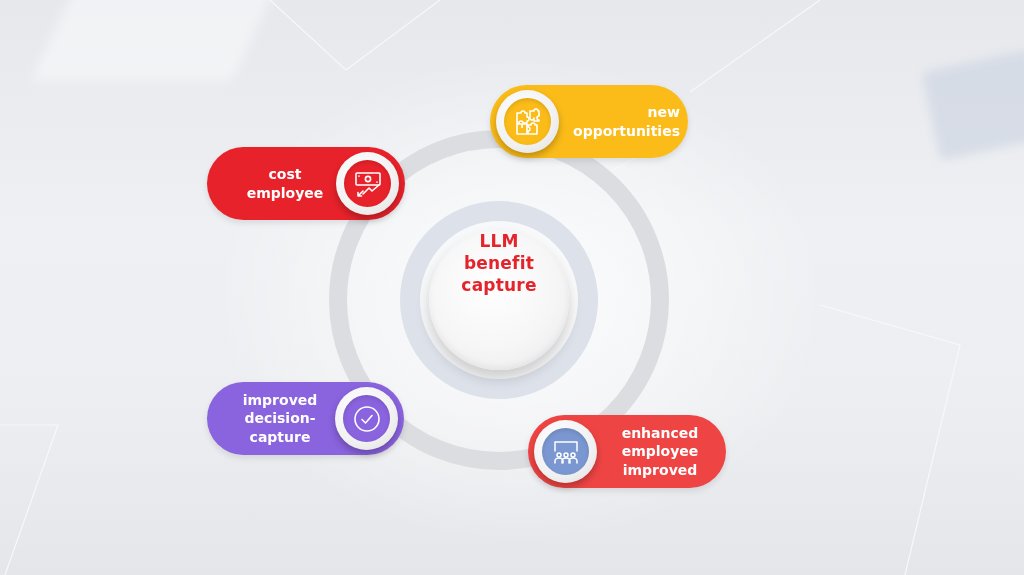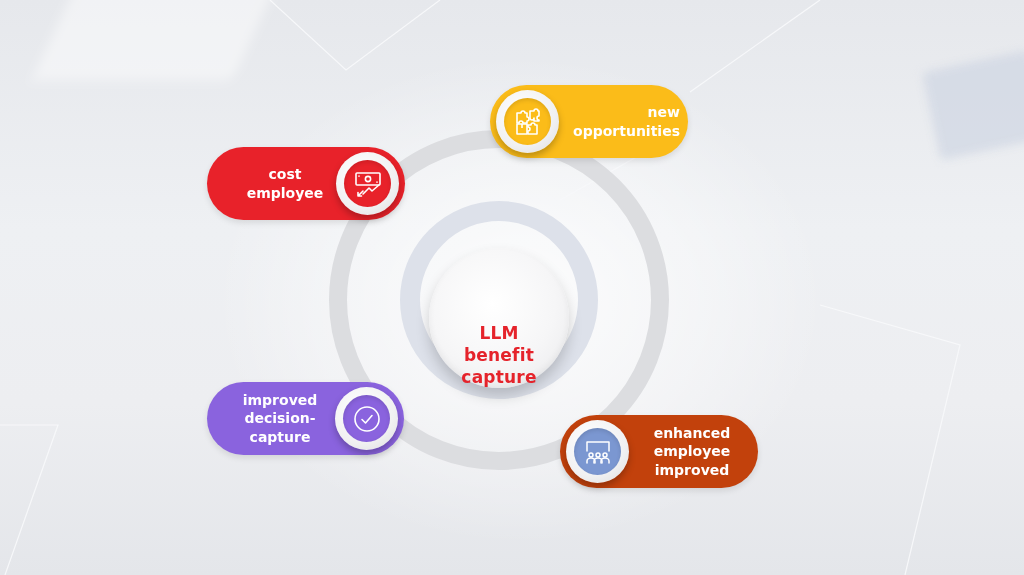--- a/index.html
+++ b/index.html
@@ -61,27 +61,27 @@
     .ring-inner {
       position: absolute;
       left: 400px; top: 201px;
       width: 198px; height: 198px;
       border-radius: 50%;
       box-sizing: border-box;
       border: 20px solid #dde1ea;
     }
     .center-disc {
       position: absolute;
-      left: 429px; top: 248px;
+      left: 429px; top: 230px;
       width: 140px; height: 140px;
       border-radius: 50%;
       background: radial-gradient(circle at 45% 40%, #ffffff 0%, #f6f6f7 55%, #e8e8ea 100%);
       box-shadow: 0 8px 14px rgba(0,0,0,0.18), inset 0 -3px 6px rgba(0,0,0,0.05);
       display: flex;
-      align-items: flex-end;
+      align-items: flex-start;
       justify-content: center;
       text-align: center;
     }
     .center-title {
       color: #e5232b;
       font-family: "DejaVu Sans", sans-serif;
       font-weight: bold;
       font-size: 17px;
       line-height: 22px;
       letter-spacing: 0.2px;
@@ -144,21 +144,21 @@
     .pill-auto { left: 620px; top: 253px; width: 197px; background: #8fc712; }
     .pill-auto .label { left: 70px; width: 124px; }
     .pill-auto .icon-ring { left: 6px; }
     .pill-auto .icon-core { background: #8fc712; }
 
     .pill-decision { left: 207px; top: 382px; width: 197px; background: #8a63de; }
     .pill-decision .label { left: 14px; width: 118px; }
     .pill-decision .icon-ring { right: 6px; }
     .pill-decision .icon-core { background: #8a63de; }
 
-    .pill-training { left: 560px; top: 415px; width: 198px; background: #c2410c; }
+    .pill-training { left: 528px; top: 415px; width: 198px; background: #ef4444; }
     .pill-training .label { left: 70px; width: 124px; }
     .pill-training .icon-ring { left: 6px; }
     .pill-training .icon-core { background: #7b97d1; }
   </style>
 </head>
 <body>
 
 <div class="canvas">
 
   <div class="bg-glow"></div>

